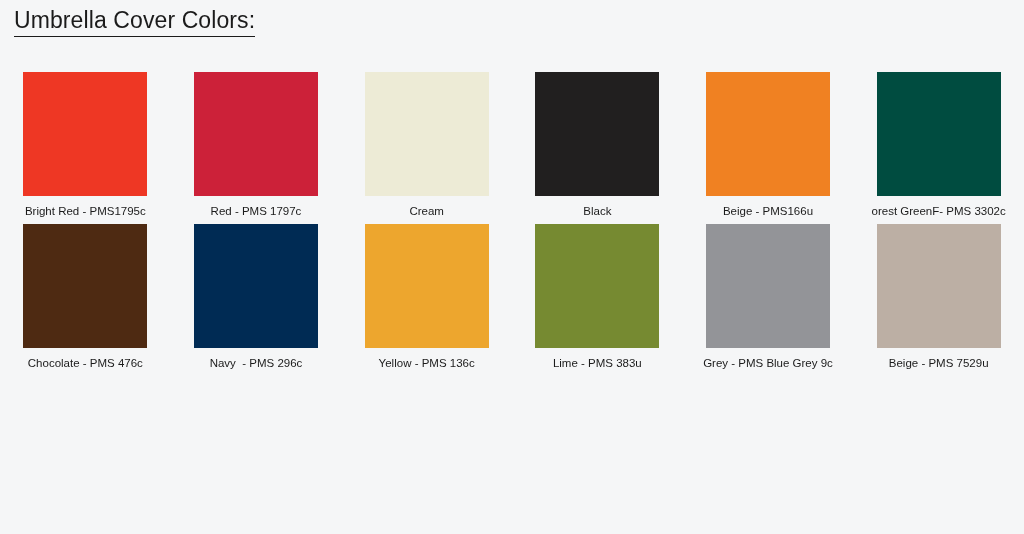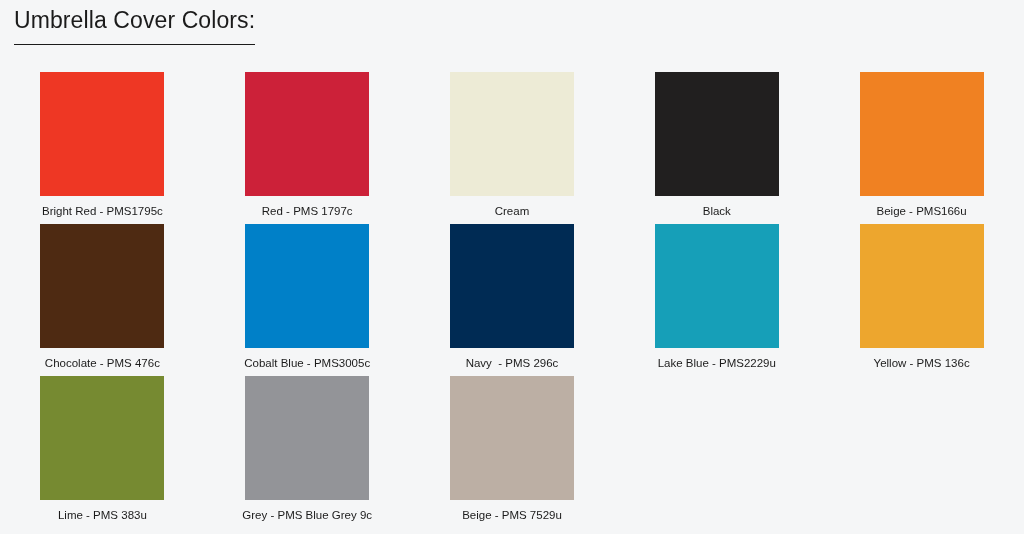--- a/index.html
+++ b/index.html
@@ -17,32 +17,32 @@
 
   #page-title {
     position: absolute;
     left: 14px;
     top: 6px;
     font-size: 23px;
     font-weight: 400;
     color: #1b1b1b;
     letter-spacing: 0.1px;
     border-bottom: 1px solid #1b1b1b;
-    padding-bottom: 10px;
+    padding-bottom: 2px;
     line-height: 28px;
     white-space: nowrap;
   }
 
   #swatch-grid {
     position: absolute;
     left: 0;
     top: 72px;
     width: 1024px;
     display: grid;
-    grid-template-columns: repeat(5, 1fr);
+    grid-template-columns: repeat(6, 1fr);
     grid-auto-rows: 152px;
     column-gap: 0;
     row-gap: 0;
   }
 
   .swatch-cell {
     display: flex;
     flex-direction: column;
     align-items: center;
   }
@@ -91,34 +91,30 @@
     </div>
     <div class="swatch-cell">
       <div class="swatch-chip" style="background: rgb(33, 31, 31);"></div>
       <div class="swatch-label">Black</div>
     </div>
     <div class="swatch-cell">
       <div class="swatch-chip" style="background: rgb(240, 129, 34);"></div>
       <div class="swatch-label">Beige - PMS166u</div>
     </div>
     <div class="swatch-cell">
+      <div class="swatch-chip" style="background: rgb(0, 76, 64);"></div>
+      <div class="swatch-label">orest GreenF- PMS 3302c</div>
+    </div>
+    <div class="swatch-cell">
       <div class="swatch-chip" style="background: rgb(78, 42, 18);"></div>
       <div class="swatch-label">Chocolate - PMS 476c</div>
     </div>
     <div class="swatch-cell">
-      <div class="swatch-chip" style="background: rgb(0, 128, 200);"></div>
-      <div class="swatch-label">Cobalt Blue - PMS3005c</div>
-    </div>
-    <div class="swatch-cell">
       <div class="swatch-chip" style="background: rgb(0, 43, 84);"></div>
       <div class="swatch-label">Navy  - PMS 296c</div>
-    </div>
-    <div class="swatch-cell">
-      <div class="swatch-chip" style="background: rgb(22, 159, 184);"></div>
-      <div class="swatch-label">Lake Blue - PMS2229u</div>
     </div>
     <div class="swatch-cell">
       <div class="swatch-chip" style="background: rgb(237, 166, 46);"></div>
       <div class="swatch-label">Yellow - PMS 136c</div>
     </div>
     <div class="swatch-cell">
       <div class="swatch-chip" style="background: rgb(118, 138, 49);"></div>
       <div class="swatch-label">Lime - PMS 383u</div>
     </div>
     <div class="swatch-cell">

